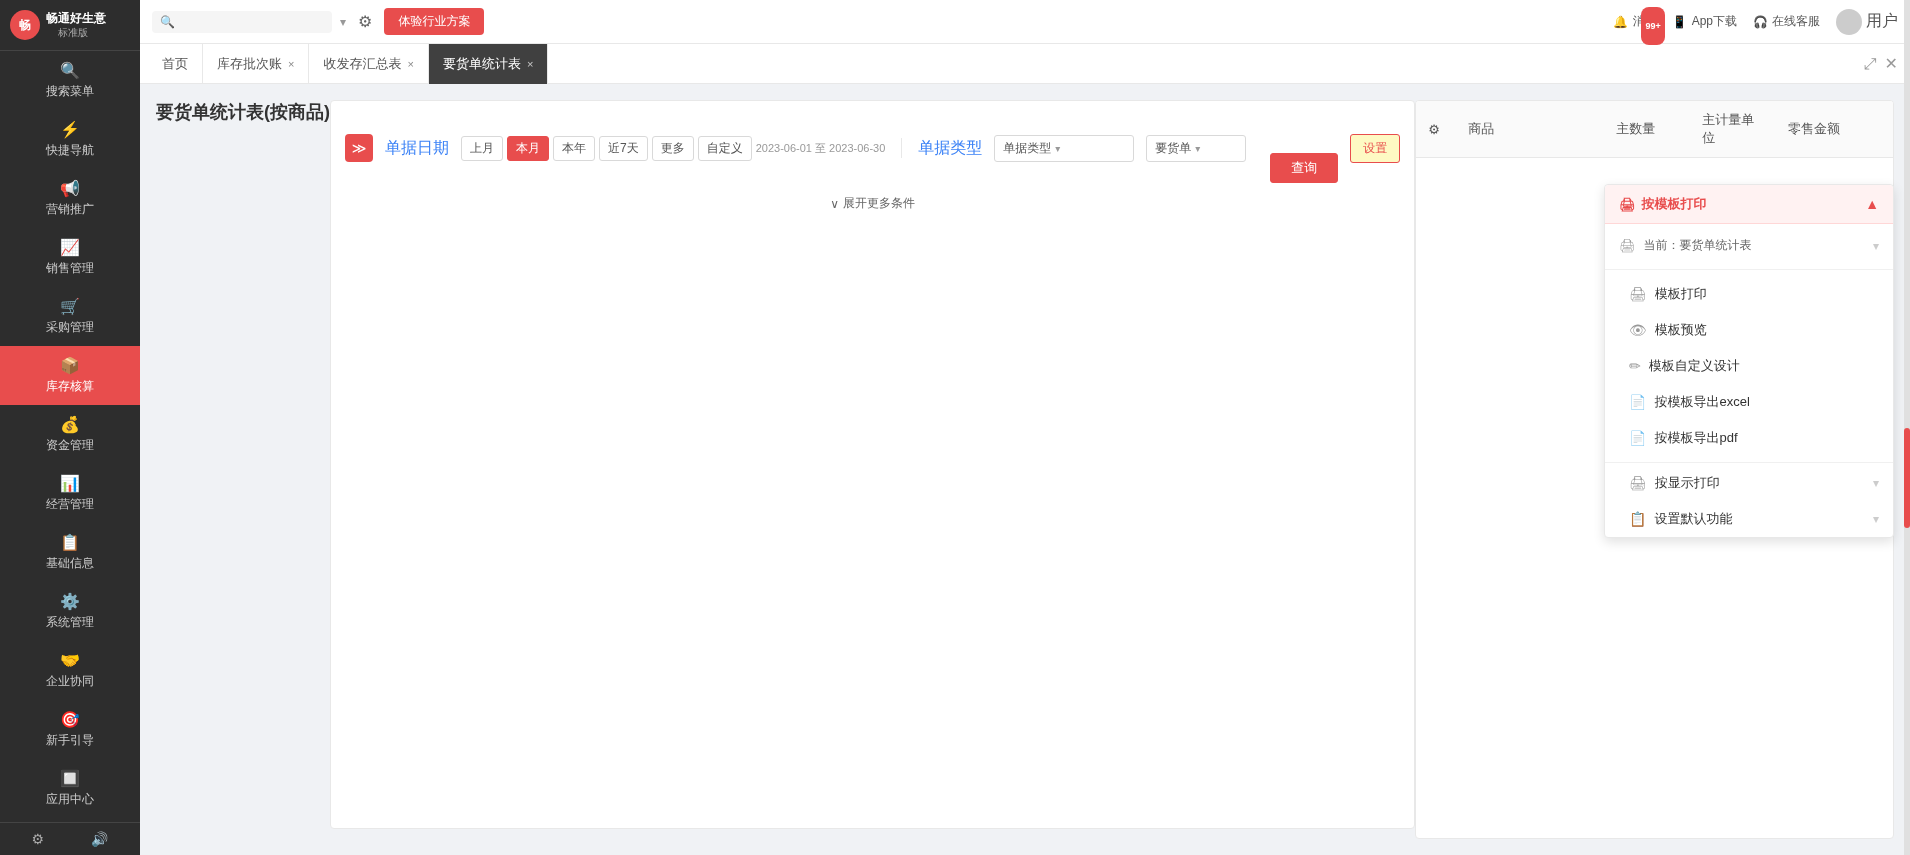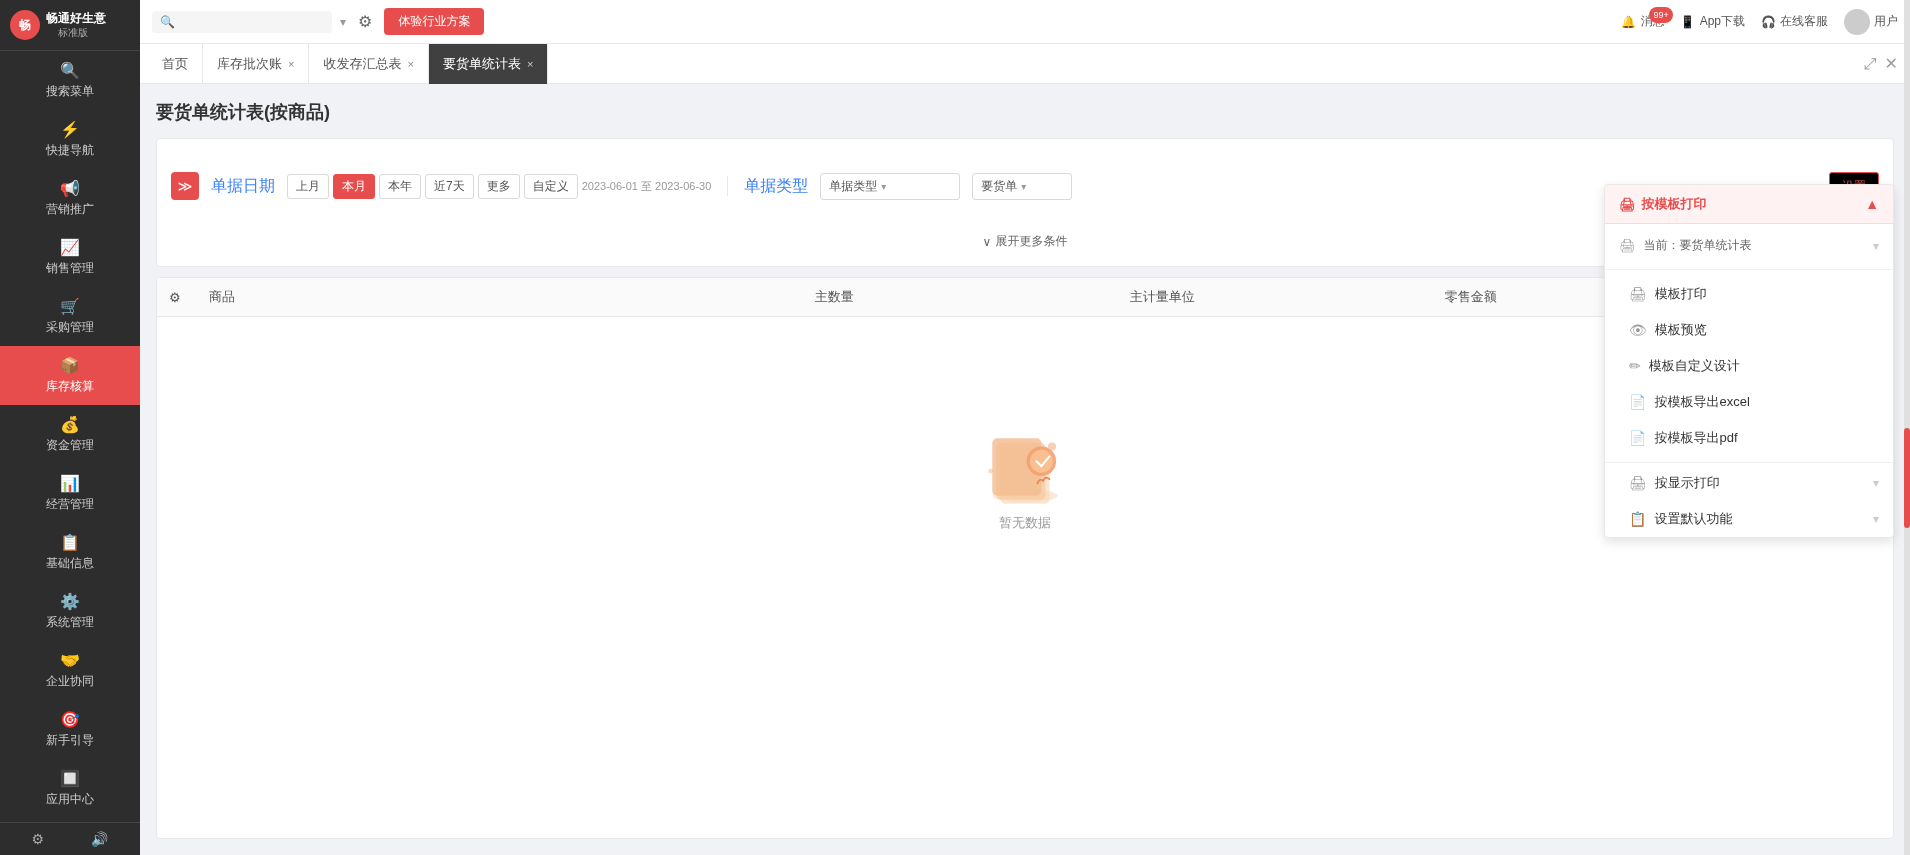--- a/index.html
+++ b/index.html
@@ -132,32 +132,33 @@
       align-items: center;
       gap: 4px;
       cursor: pointer;
       position: relative;
     }
     .badge {
       background: #e84d4d;
       color: white;
       border-radius: 8px;
       font-size: 9px;
-      padding: 3px 4px;
+      padding: 14px 4px;
       position: absolute;
       top: -6px;
       right: -8px;
+      font-weight: bold;
     }
     .avatar {
       width: 26px;
       height: 26px;
       background: #ccc;
       border-radius: 50%;
     }
-    .username { color: #555; font-size: 12px; }
+    .username { color: #555; font-size: 16px; }
 
     
     .tabs-bar {
       height: 40px;
       background: #fff;
       display: flex;
       align-items: center;
       border-bottom: 1px solid #e8e8e8;
       flex-shrink: 0;
       padding-left: 8px;
@@ -187,21 +188,21 @@
       margin-left: auto;
       padding-right: 12px;
     }
     .tabs-end-icon { color: #999; cursor: pointer; font-size: 16px; }
 
     
     .content {
       flex: 1;
       overflow: hidden;
       display: flex;
-      flex-direction: column;
+      flex-direction: row;
       padding: 16px;
       position: relative;
     }
 
     .page-title {
       font-size: 18px;
       font-weight: bold;
       color: #333;
       margin-bottom: 14px;
     }
@@ -283,21 +284,21 @@
       gap: 4px;
       color: #666;
       font-size: 12px;
       cursor: pointer;
       background: none;
       border: none;
       padding: 4px 12px;
     }
     .toolbar-btn {
       border: 1px solid #d9d9d9;
-      background: #000000;
+      background: #fef9c3;
       border-radius: 3px;
       padding: 5px 12px;
       font-size: 12px;
       cursor: pointer;
       color: #555;
       display: flex;
       align-items: center;
       gap: 4px;
     }
     .toolbar-btn.primary {

